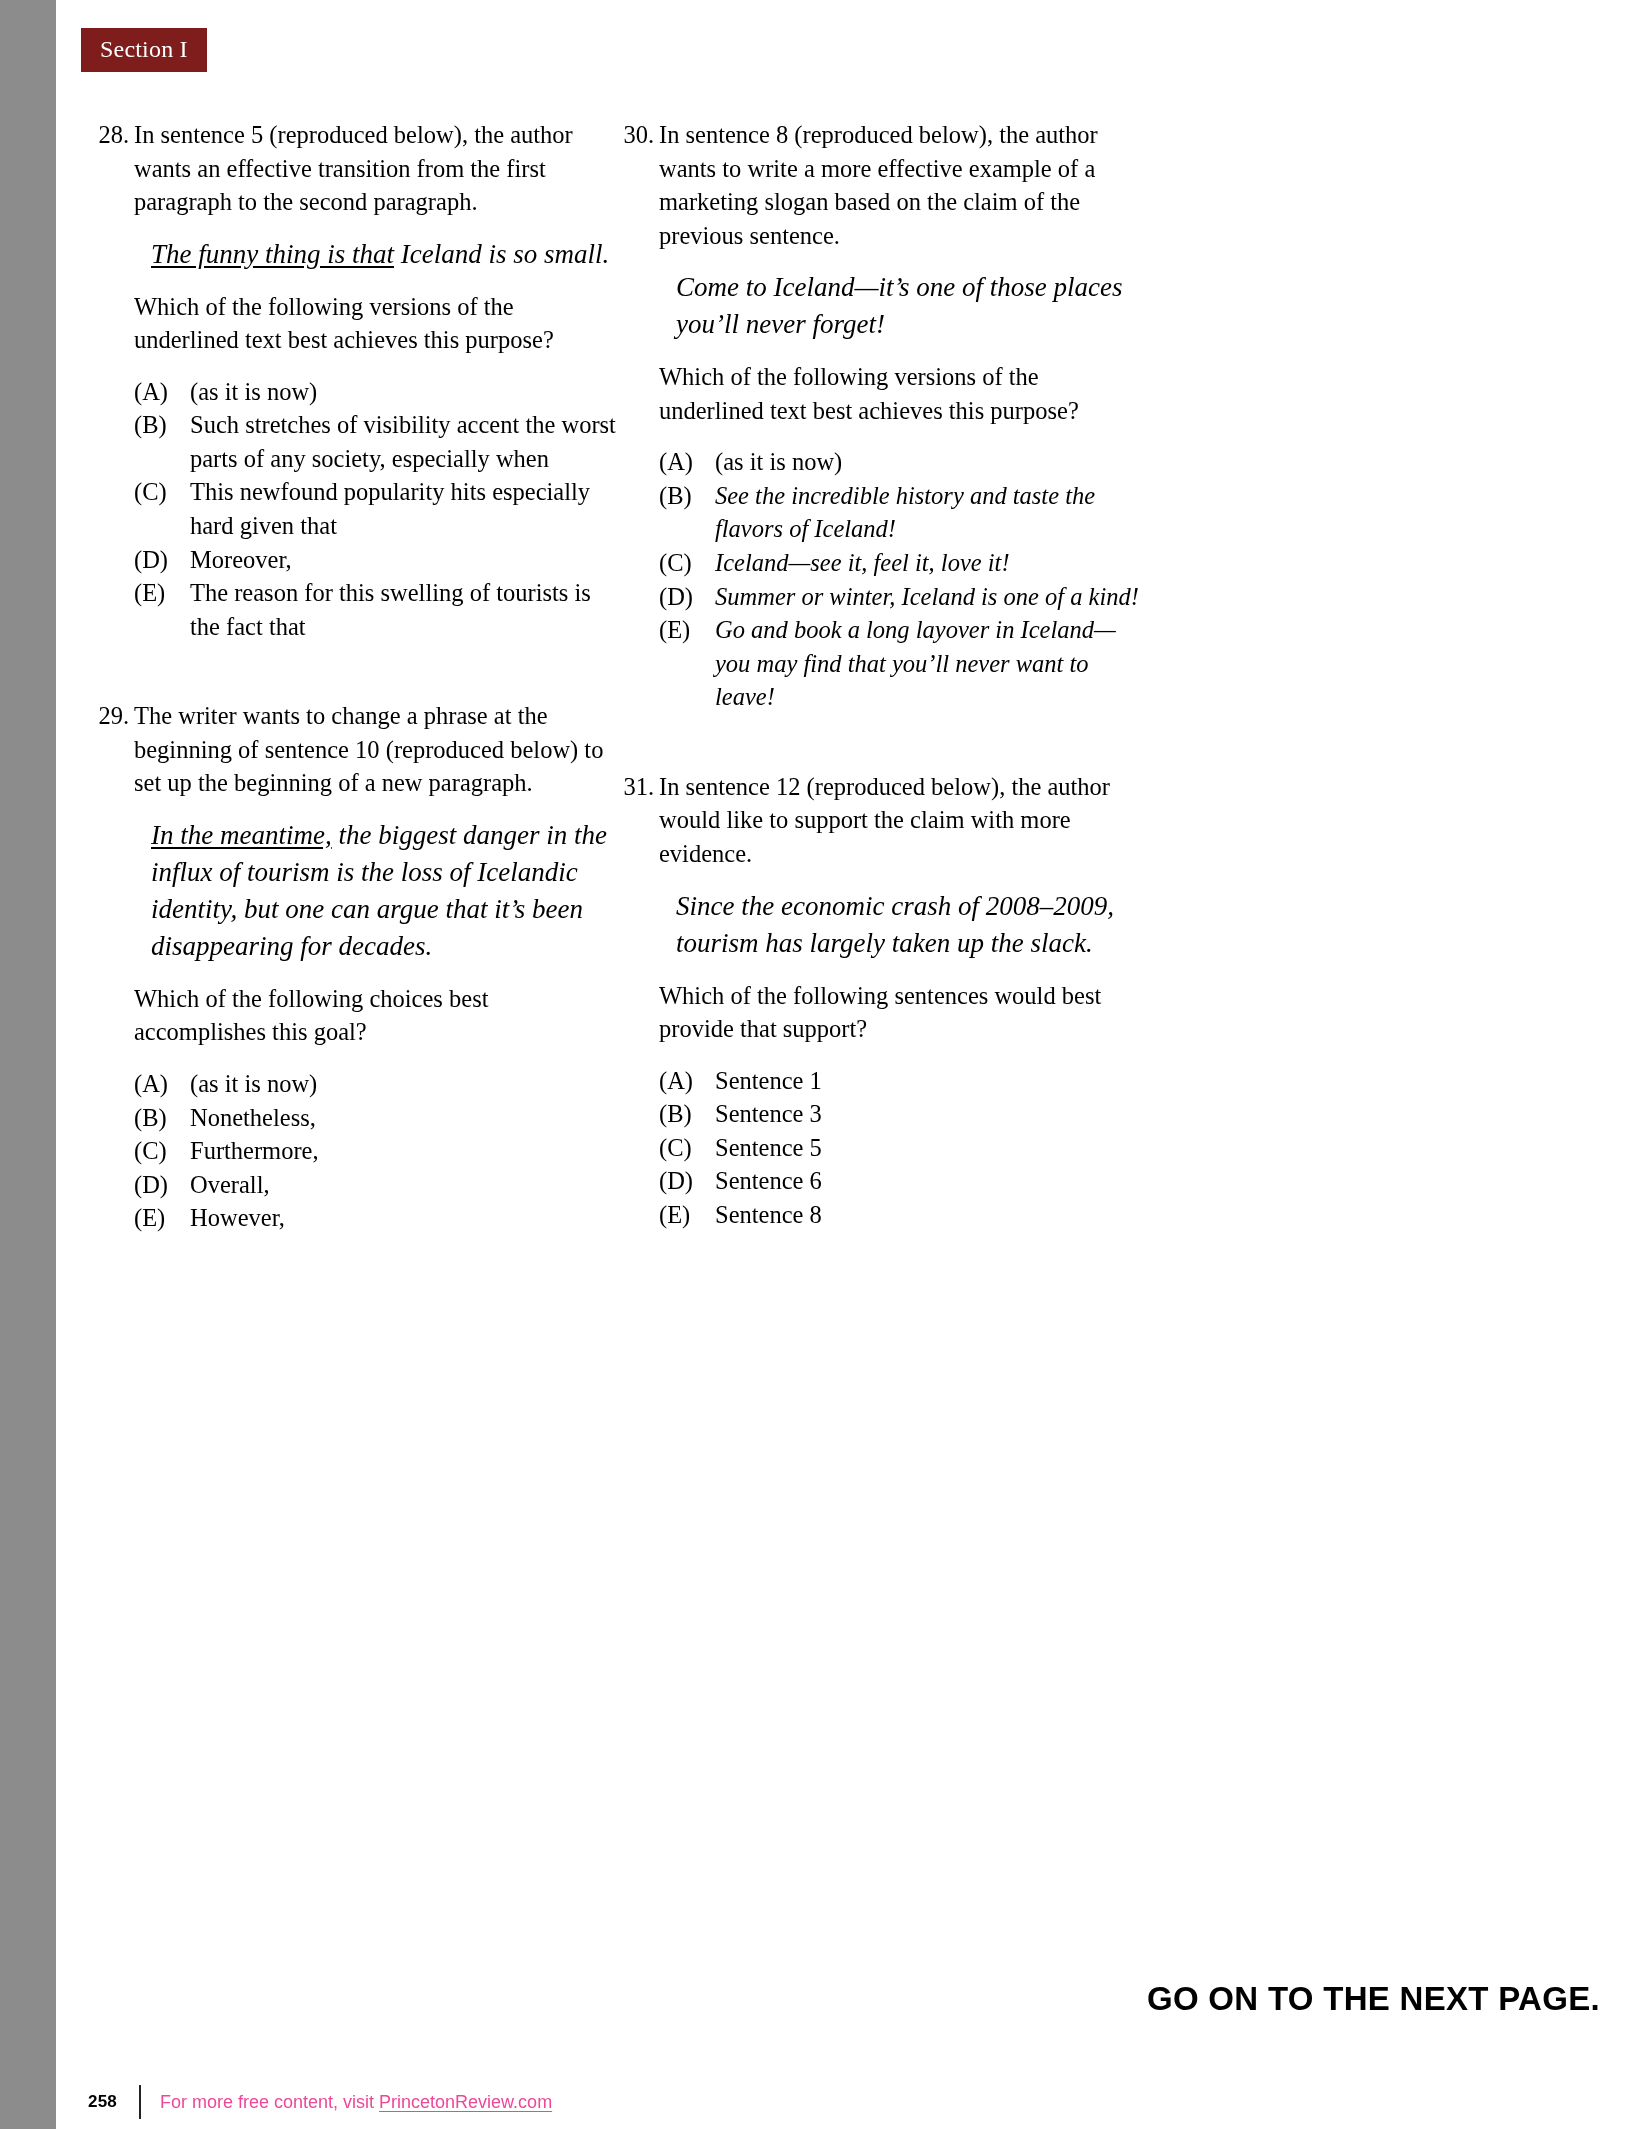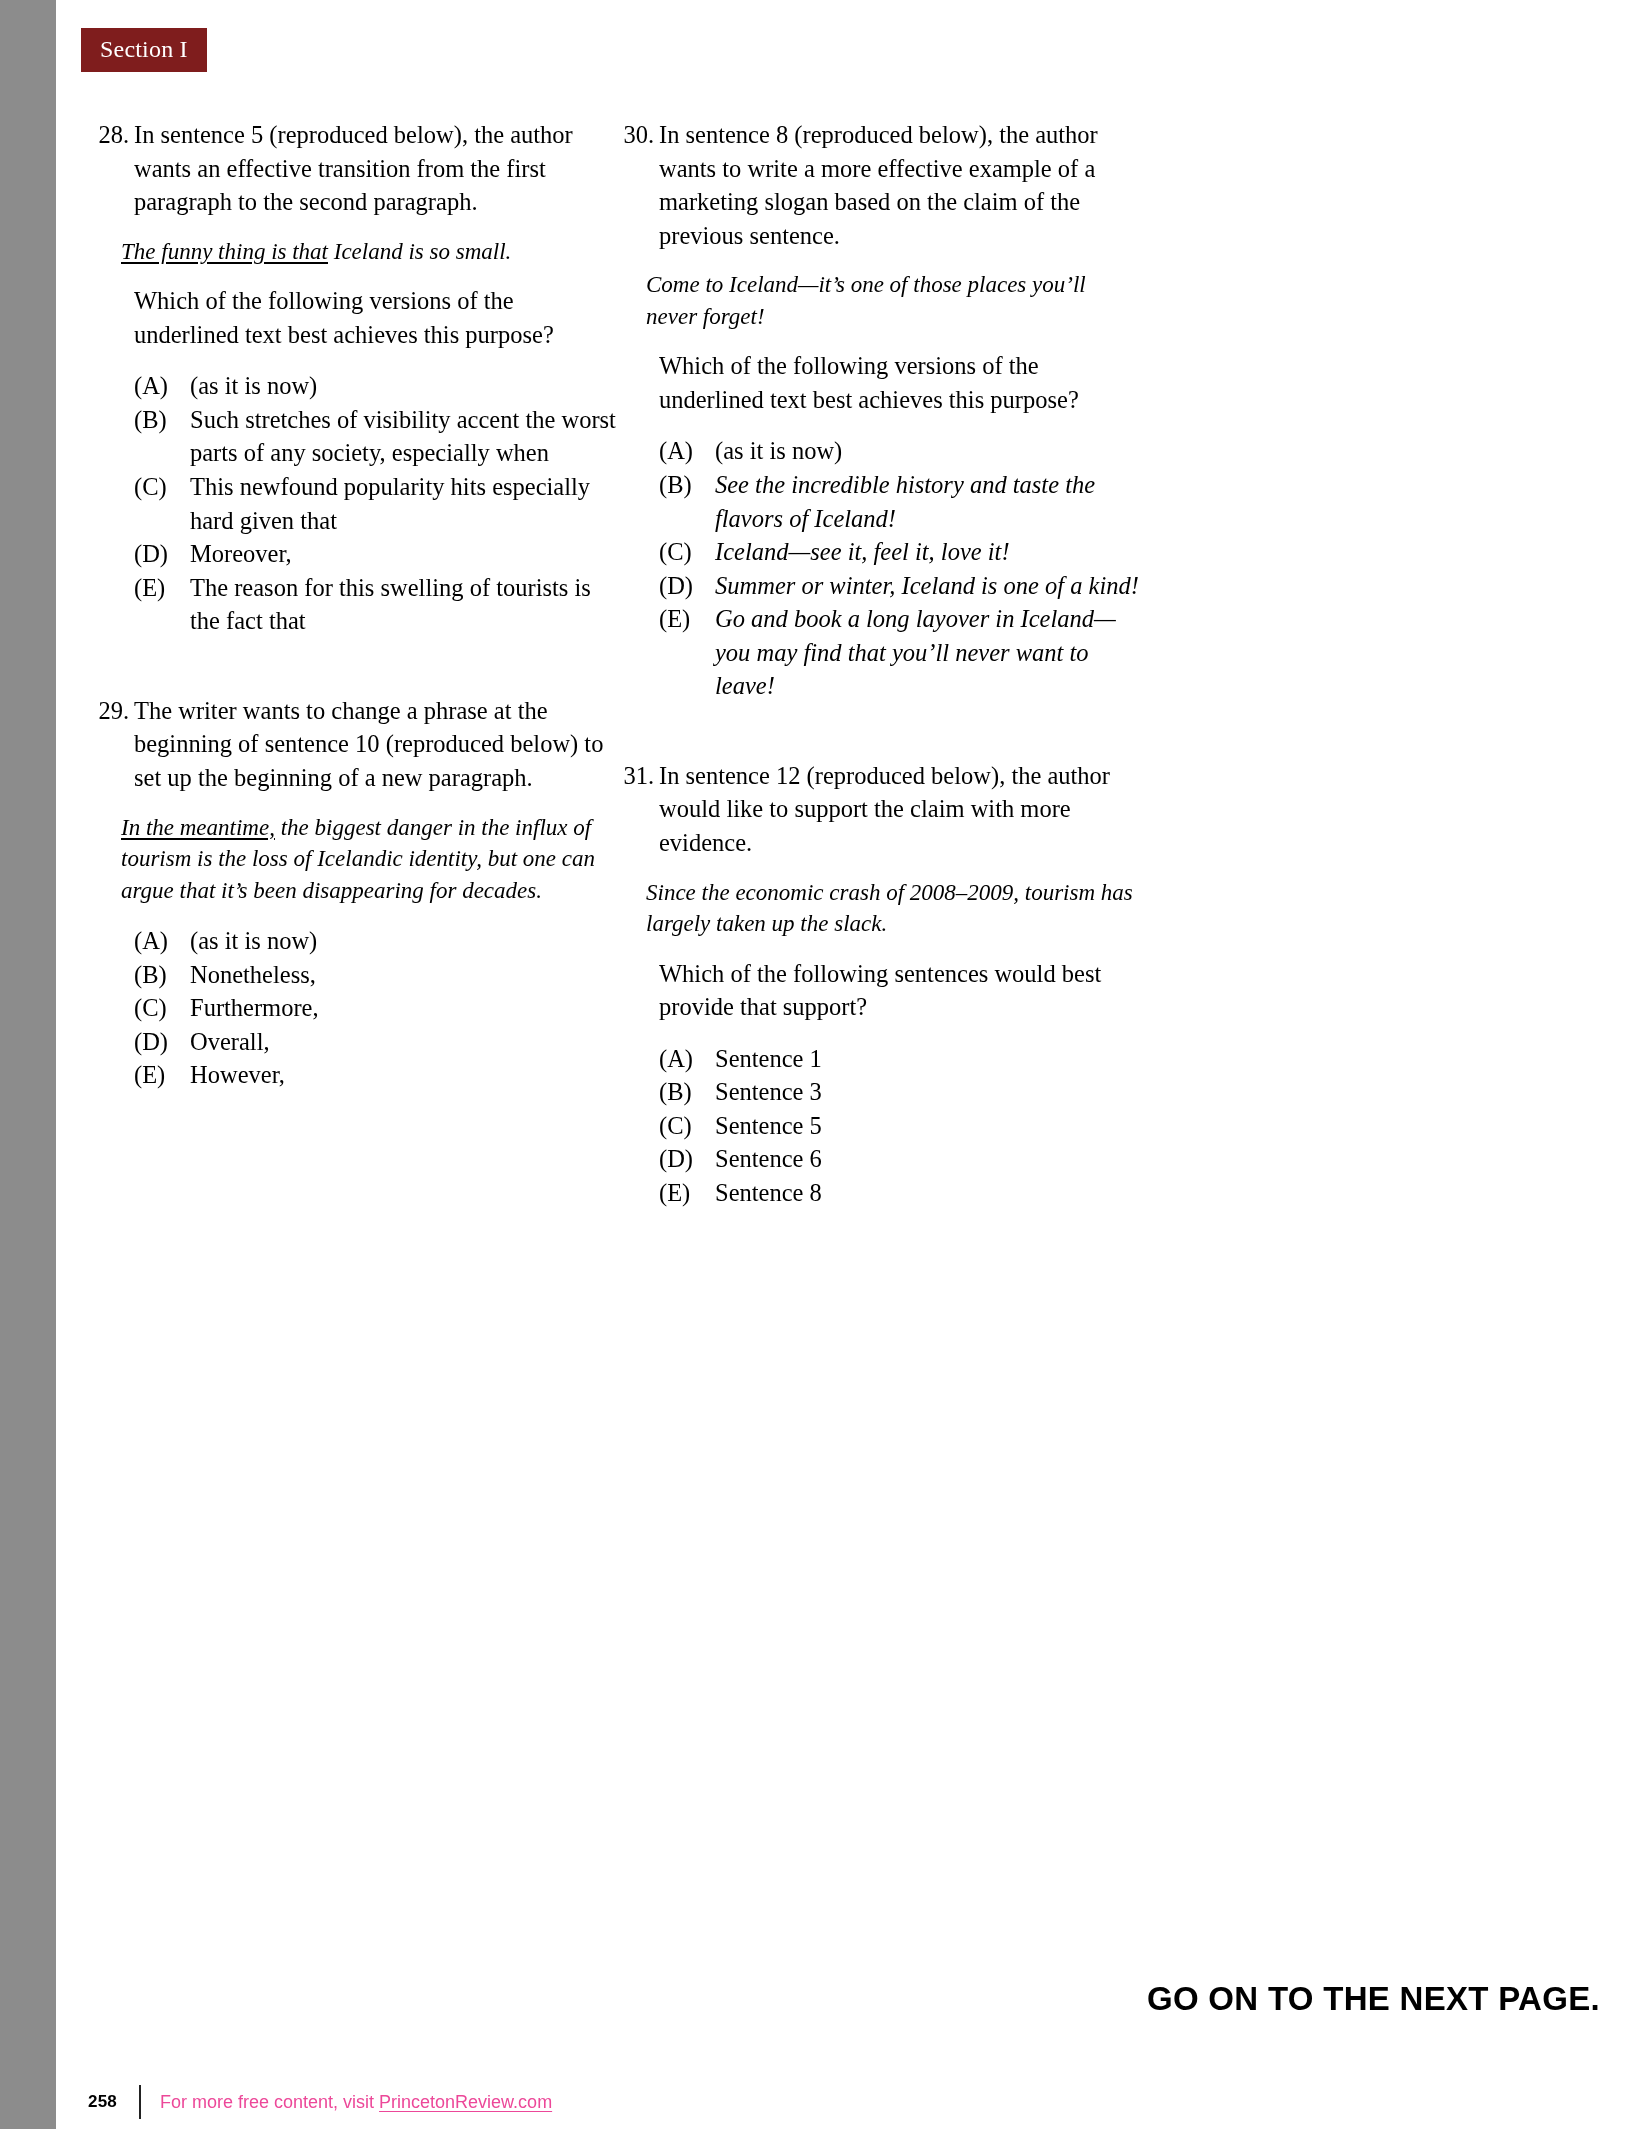--- a/index.html
+++ b/index.html
@@ -78,22 +78,22 @@
   .q-num {
     position: absolute;
     left: 0;
     top: 0;
     width: 38px;
     text-align: right;
     font-size: 24.5px;
     line-height: 1.37;
   }
   .quote {
-    margin: 17px 0 0 30px;
-    font-size: 23px;
+    margin: 17px 0 0 60px;
+    font-size: 27px;
     line-height: 1.37;
     font-style: italic;
   }
   .quote u {
     text-decoration: underline;
     text-underline-offset: 3px;
   }
   .q-prompt {
     margin: 17px 0 0 43px;
     font-size: 24.5px;
@@ -205,20 +205,21 @@
           </div>
         </div>
       </div>
 
       <div class="question" style="margin-top:56px;">
         <div class="q-head">
           <span class="q-num">29.</span>
           <span>The writer wants to change a phrase at the beginning of sentence 10 (reproduced below) to set up the beginning of a new paragraph.</span>
         </div>
         <div class="quote"><u>In the meantime,</u><span> the biggest danger in the influx of tourism is the loss of Icelandic identity, but one can argue that it’s been disappearing for decades.</span></div>
+        <div class="q-prompt">Which of the following choices best accomplishes this goal?</div>
         <div class="choices">
           <div class="choice">
             <span class="letter">(A)</span>
             <span class="ctext">(as it is now)</span>
           </div>
           <div class="choice">
             <span class="letter">(B)</span>
             <span class="ctext">Nonetheless,</span>
           </div>
           <div class="choice">

